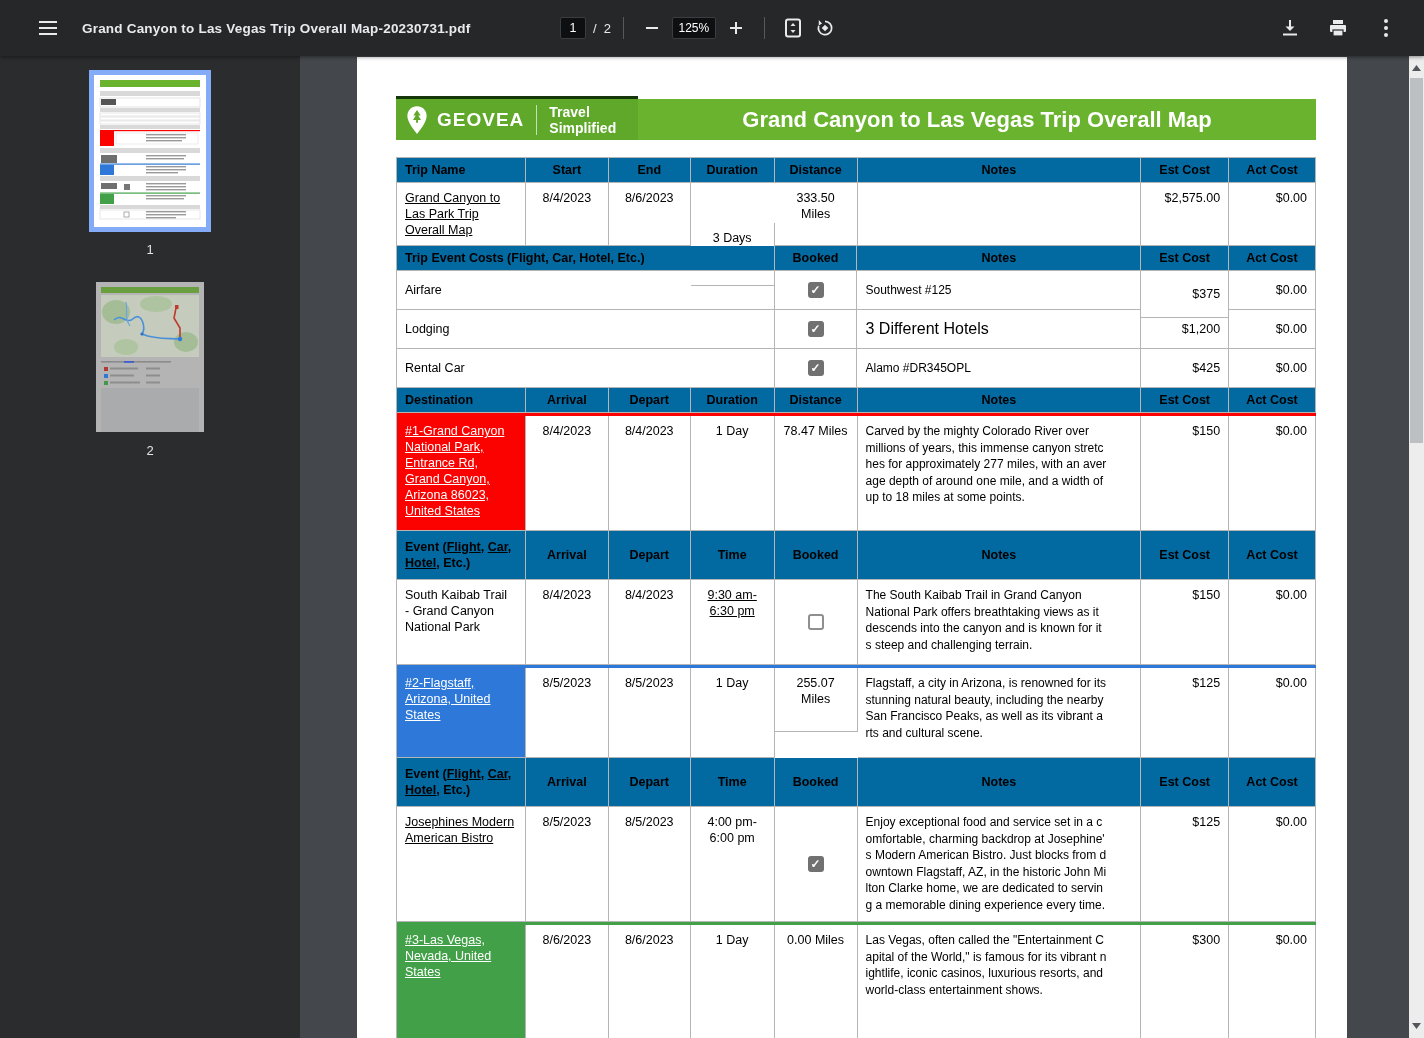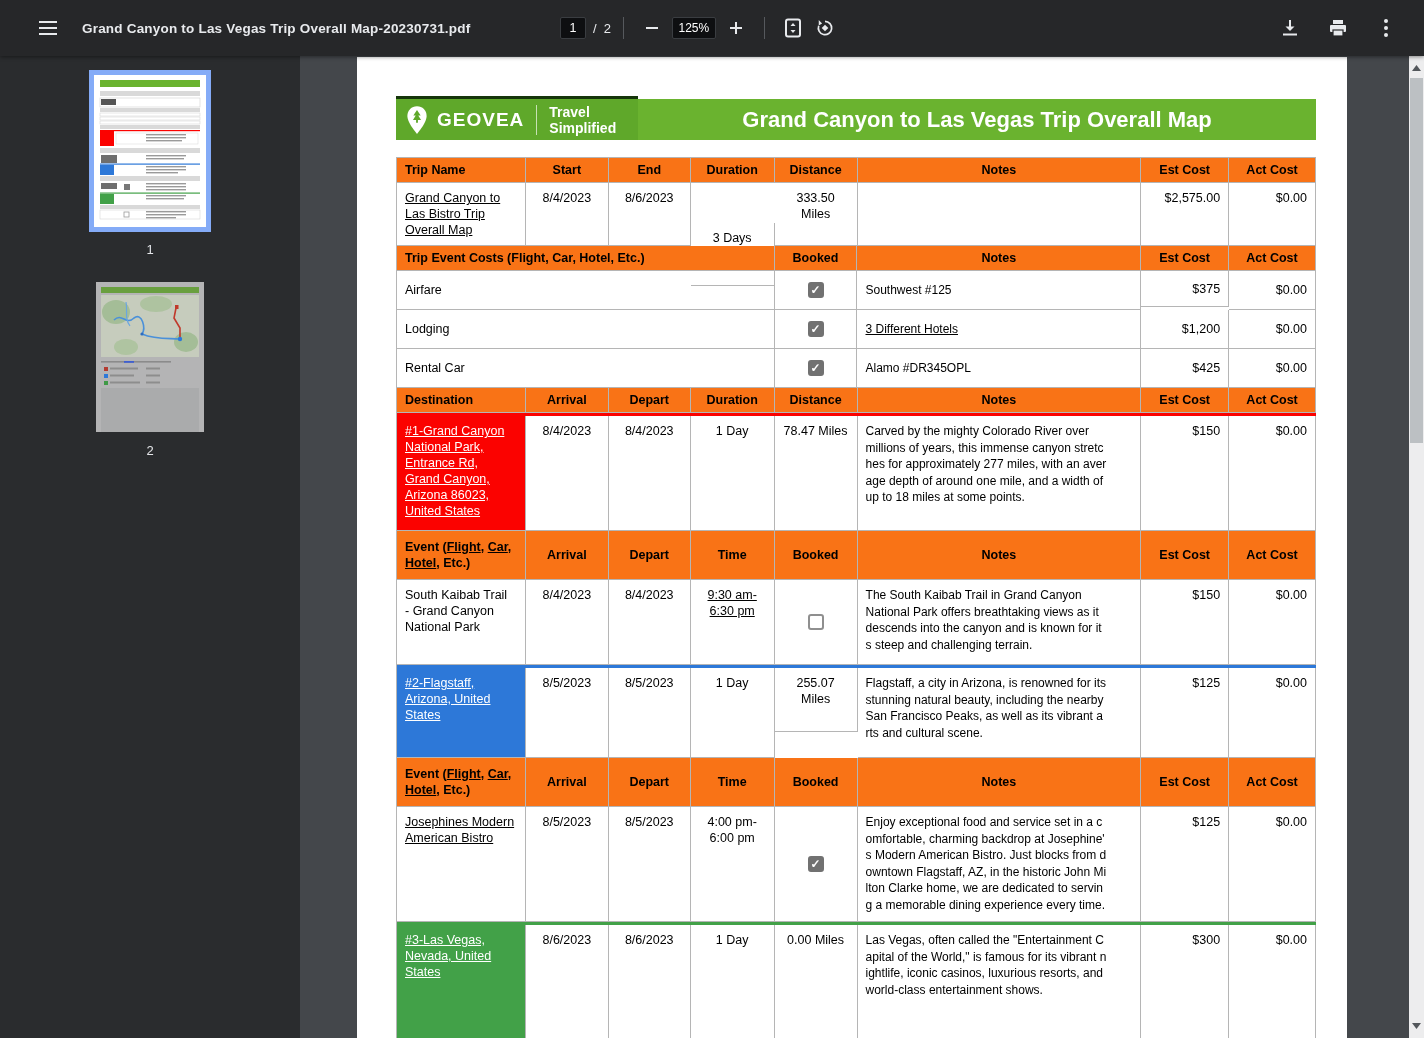--- a/index.html
+++ b/index.html
@@ -55,21 +55,21 @@
   .banner-title { color:#fff; font-size:22px; font-weight:bold; }
 
   
   .trip-table { position:absolute; left:39px; top:100px; width:920px; border-top:1px solid #b5b5b5;
     border-left:1px solid #b5b5b5; }
   .row { display:flex; width:919px; }
   .cell { border-right:1px solid #b5b5b5; border-bottom:1px solid #b5b5b5; font-size:12.5px; color:#000;
     padding:7px 8px; overflow:hidden; line-height:16px; }
   .c0{width:129px}.c1{width:83px}.c2{width:82px}.c3{width:84px}.c4{width:83px}
   .c5{width:284px}.c6{width:88px}.c7{width:87px}.cm{width:378px}
-  .hrow .cell { background:#f97316; font-weight:bold; display:flex; align-items:center;
+  .hrow .cell { background:#0369a1; font-weight:bold; display:flex; align-items:center;
     justify-content:center; padding:4px 8px; }
   .hrow .cell.hl { justify-content:flex-start; text-align:left; }
   .ta-c { text-align:center; } .ta-r { text-align:right; }
   .pre { white-space:pre-line; }
   .notes { font-size:12px; white-space:pre; line-height:16.5px; padding:7px 4px 18px 8px; }
   .vcenter { display:flex; align-items:center; }
   .ckcell { display:flex; align-items:center; justify-content:center; }
   .link { text-decoration:underline; color:inherit; cursor:pointer; }
   .dest-red { background:#fb0200; color:#fff; }
   .dest-blue { background:#2d78d8; color:#fff; }
@@ -259,21 +259,21 @@
       <div class="cell c2">End</div>
       <div class="cell c3">Duration</div>
       <div class="cell c4">Distance</div>
       <div class="cell c5">Notes</div>
       <div class="cell c6">Est Cost</div>
       <div class="cell c7">Act Cost</div>
     </div>
 
     <div class="row" style="height:63px;">
       <div class="cell c0 pre" style="height:63px;"><span class="link">Grand Canyon to
-Las Bistro Trip
+Las Park Trip
 Overall Map</span></div>
       <div class="cell c1 ta-c" style="height:63px;">8/4/2023</div>
       <div class="cell c2 ta-c" style="height:63px;">8/6/2023</div>
       <div class="cell c3 ta-c" style="height:63px;margin-top:40px;">3 Days</div>
       <div class="cell c4 ta-c pre" style="height:63px;">333.50
 Miles</div>
       <div class="cell c5 notes" style="height:63px;"></div>
       <div class="cell c6 ta-r" style="height:63px;">$2,575.00</div>
       <div class="cell c7 ta-r" style="height:63px;">$0.00</div>
     </div>
@@ -285,29 +285,29 @@
       <div class="cell c6">Est Cost</div>
       <div class="cell c7">Act Cost</div>
     </div>
 
     <div class="row" style="height:39px;">
       <div class="cell cm vcenter" style="height:39px;">Airfare</div>
       <div class="cell c4 ckcell" style="height:39px;">
           <span class="checkbox" data-checked="true"></span>
         </div>
       <div class="cell c5 vcenter" style="height:39px; font-size:12px;">Southwest #125</div>
-      <div class="cell c6 ta-r vcenter" style="height:36px; justify-content:flex-end;">$375</div>
+      <div class="cell c6 ta-r vcenter" style="height:47px; justify-content:flex-end;">$375</div>
       <div class="cell c7 ta-r vcenter" style="height:39px; justify-content:flex-end;">$0.00</div>
     </div>
     <div class="row" style="height:39px;">
       <div class="cell cm vcenter" style="height:39px;">Lodging</div>
       <div class="cell c4 ckcell" style="height:39px;">
           <span class="checkbox" data-checked="true"></span>
         </div>
-      <div class="cell c5 vcenter" style="height:39px; font-size:12px;text-decoration:underline;">3 Different Hotels</div>
+      <div class="cell c5 vcenter" style="height:39px; font-size:16px;">3 Different Hotels</div>
       <div class="cell c6 ta-r vcenter" style="height:39px; justify-content:flex-end;">$1,200</div>
       <div class="cell c7 ta-r vcenter" style="height:39px; justify-content:flex-end;">$0.00</div>
     </div>
     <div class="row" style="height:39px;">
       <div class="cell cm vcenter" style="height:39px;">Rental Car</div>
       <div class="cell c4 ckcell" style="height:39px;">
           <span class="checkbox" data-checked="true"></span>
         </div>
       <div class="cell c5 vcenter" style="height:39px; font-size:12px;">Alamo #DR345OPL</div>
       <div class="cell c6 ta-r vcenter" style="height:39px; justify-content:flex-end;">$425</div>

